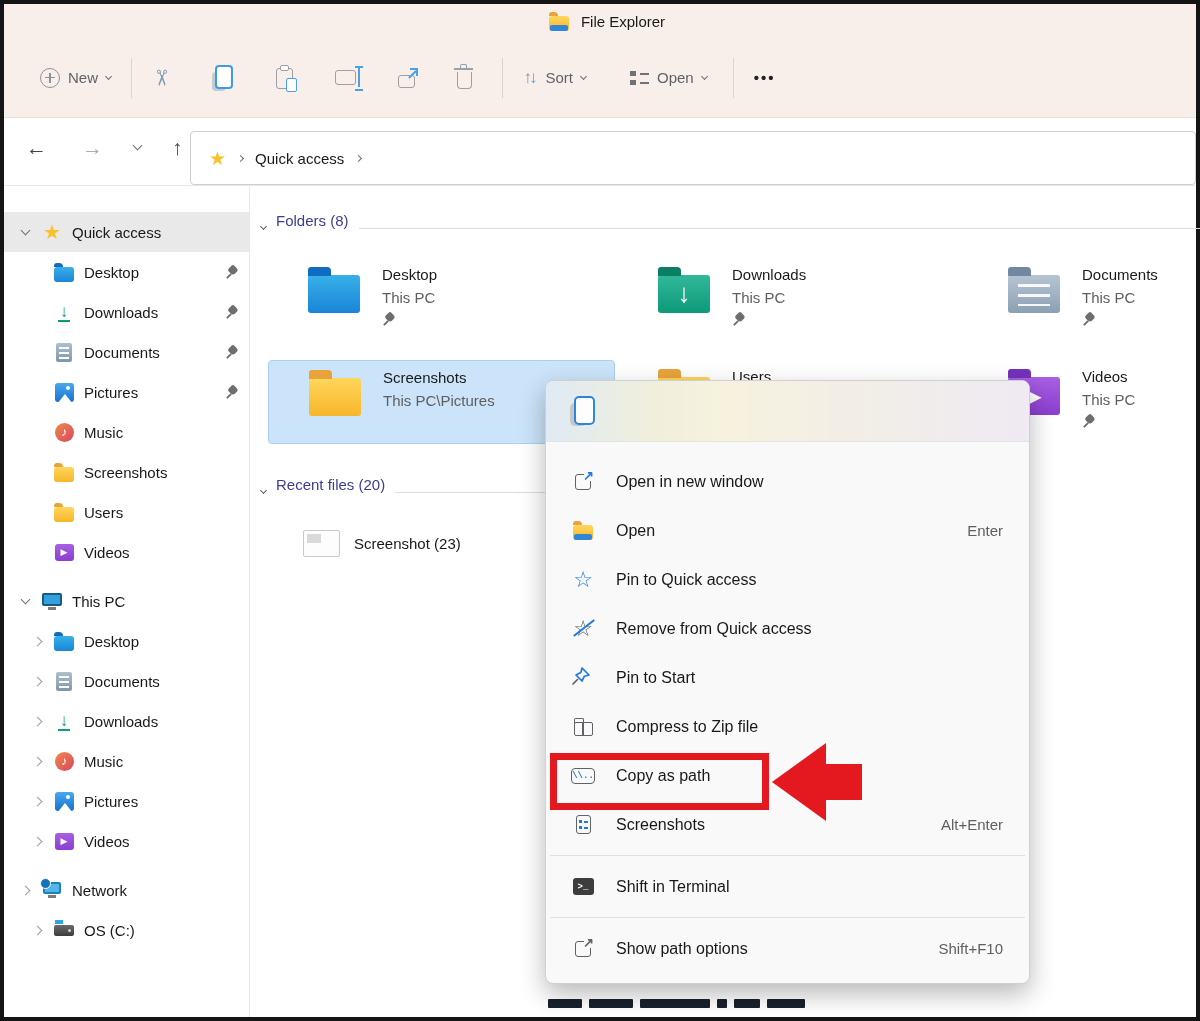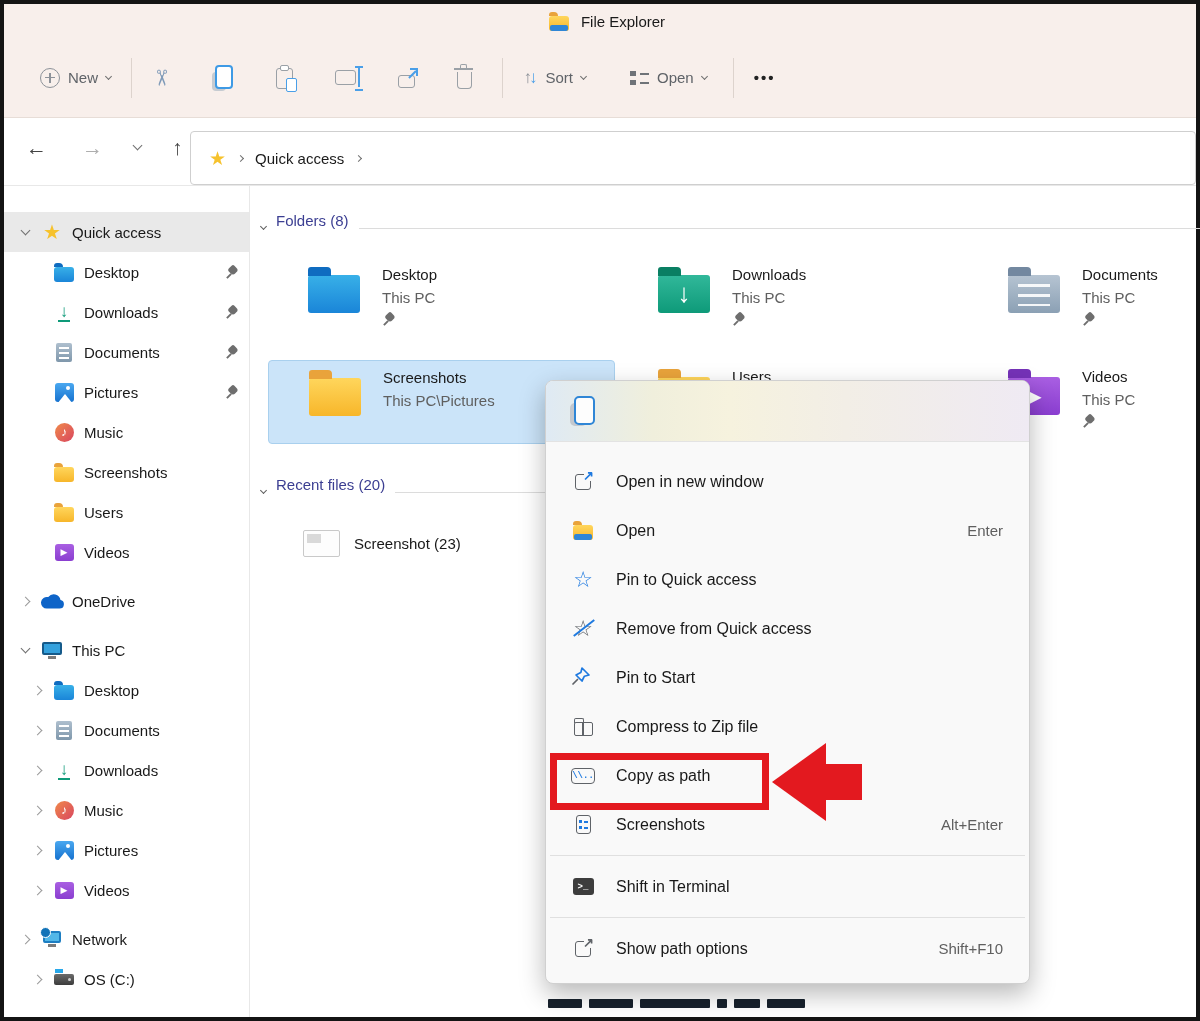--- a/index.html
+++ b/index.html
@@ -297,31 +297,20 @@
             </span>
         <span class="lbl">Users</span>
       </div>
       <div class="srow ind1">
         <span class="icn">
               <span class="vid-icn">▶</span>
             </span>
         <span class="lbl">Videos</span>
       </div>
 
-      <div class="srow ind0 gap-top">
-        <span class="chev-cell">
-              <span class="chev chev-right" style="border-color:#9a9a9a"></span>
-            </span>
-        <span class="icn">
-          <svg width="24" height="15" viewBox="0 0 24 15">
-                <path d="M7 14.5 a5.8 5.8 0 1 1 1.3-11.4 A6.8 6.8 0 0 1 20.5 6 a4.3 4.3 0 0 1-.9 8.5z" fill="#0e64c8"></path>
-              </svg>
-        </span>
-        <span class="lbl">OneDrive</span>
-      </div>
 
       <div class="srow ind0 gap-top">
         <span class="chev-cell">
               <span class="chev chev-down"></span>
             </span>
         <span class="icn">
               <span class="pc-icn"></span>
             </span>
         <span class="lbl">This PC</span>
       </div>

